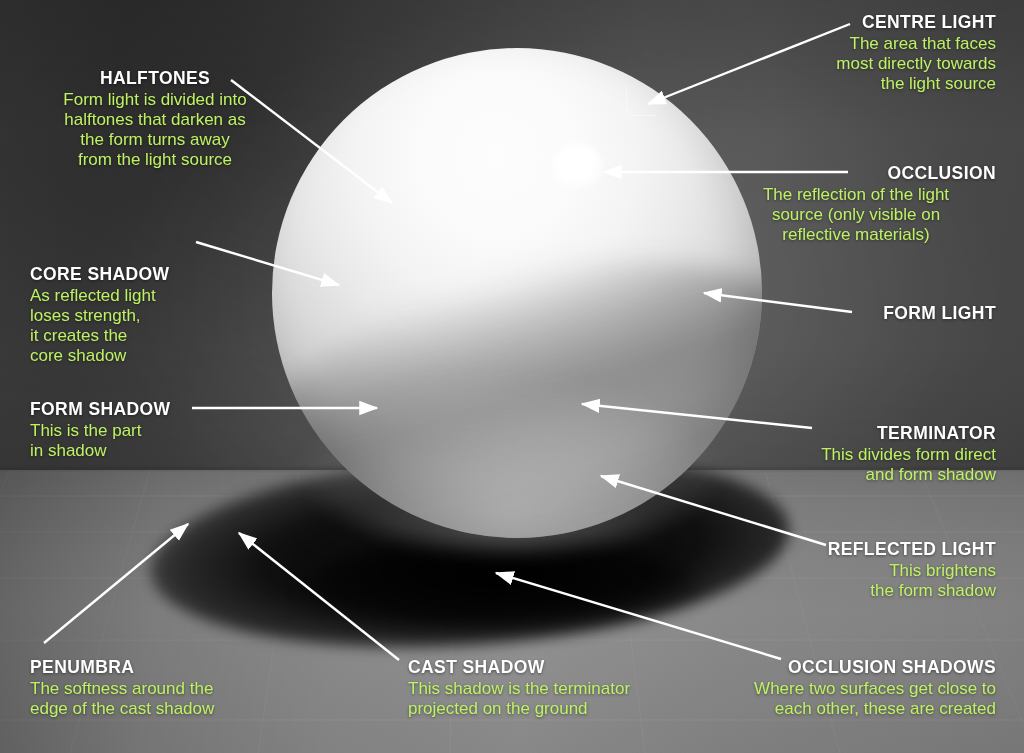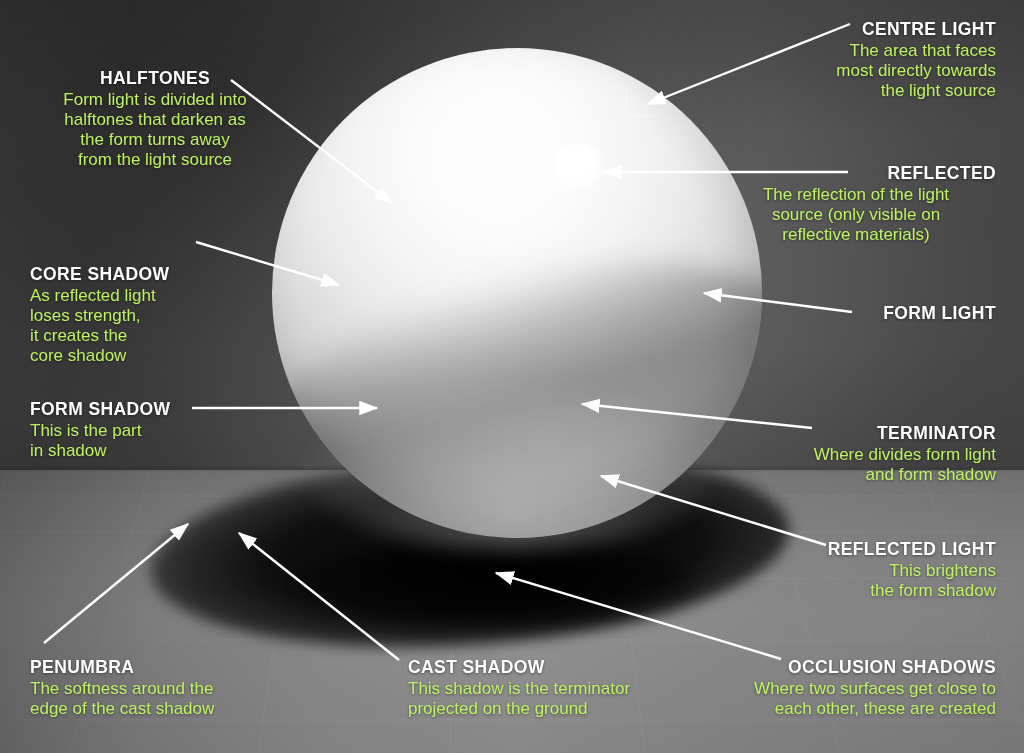--- a/index.html
+++ b/index.html
@@ -232,37 +232,37 @@
       <line x1="852" y1="312" x2="704" y2="293"></line>
       <line x1="192" y1="408" x2="377" y2="408"></line>
       <line x1="812" y1="428" x2="582" y2="404"></line>
       <line x1="826" y1="545" x2="601" y2="476"></line>
       <line x1="44" y1="643" x2="188" y2="524"></line>
       <line x1="399" y1="660" x2="239" y2="533"></line>
       <line x1="781" y1="659" x2="496" y2="573"></line>
     </g>
   </svg>
 
-  <div class="label right" style="left:728px; top:19px; width:268px;">
+  <div class="label right" style="left:728px; top:12px; width:268px;">
     <span class="ttl">CENTRE LIGHT</span>
     <span class="dsc" style="white-space:pre-line;">The area that faces
 most directly towards
 the light source</span>
   </div>
 
   <div class="label left" style="left:30px; top:68px; width:250px;text-align:center;">
     <span class="ttl">HALFTONES</span>
     <span class="dsc" style="white-space:pre-line;">Form light is divided into
 halftones that darken as
 the form turns away
 from the light source</span>
   </div>
 
   <div class="label right" style="left:716px; top:163px; width:280px;">
-    <span class="ttl">REFLECTED</span>
+    <span class="ttl">OCCLUSION</span>
     <span class="dsc" style="white-space:pre-line;text-align:center;">The reflection of the light
 source (only visible on
 reflective materials)</span>
   </div>
 
   <div class="label left" style="left:30px; top:250px; width:250px;margin-top:14px;">
     <span class="ttl">CORE SHADOW</span>
     <span class="dsc" style="white-space:pre-line;">As reflected light
 loses strength,
 it creates the
@@ -274,21 +274,21 @@
   </div>
 
   <div class="label left" style="left:30px; top:399px; width:250px;">
     <span class="ttl">FORM SHADOW</span>
     <span class="dsc" style="white-space:pre-line;">This is the part
 in shadow</span>
   </div>
 
   <div class="label right" style="left:726px; top:423px; width:270px;">
     <span class="ttl">TERMINATOR</span>
-    <span class="dsc" style="white-space:pre-line;">Where divides form light
+    <span class="dsc" style="white-space:pre-line;">This divides form direct
 and form shadow</span>
   </div>
 
   <div class="label left" style="left:30px; top:657px; width:260px;">
     <span class="ttl">PENUMBRA</span>
     <span class="dsc" style="white-space:pre-line;">The softness around the
 edge of the cast shadow</span>
   </div>
 
   <div class="label right" style="left:716px; top:539px; width:280px;">

